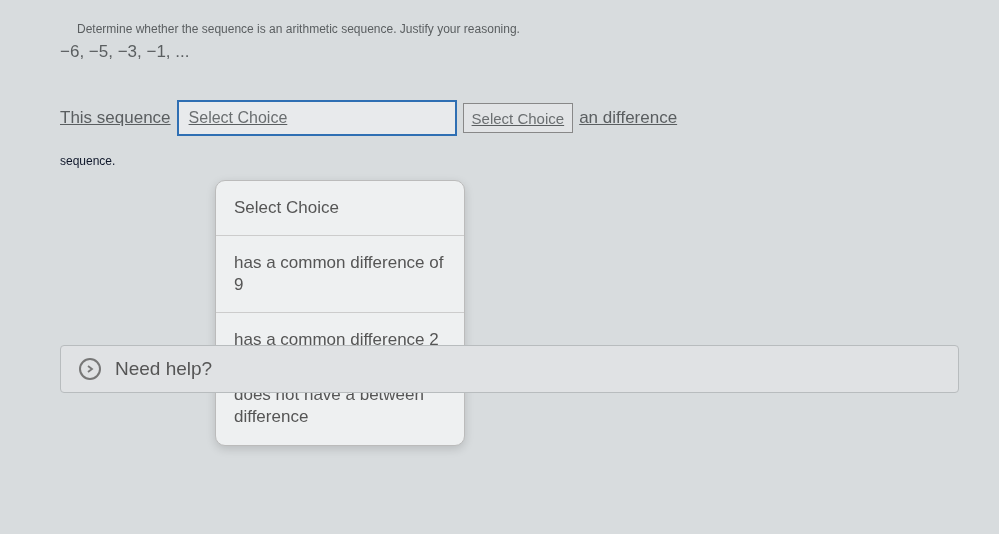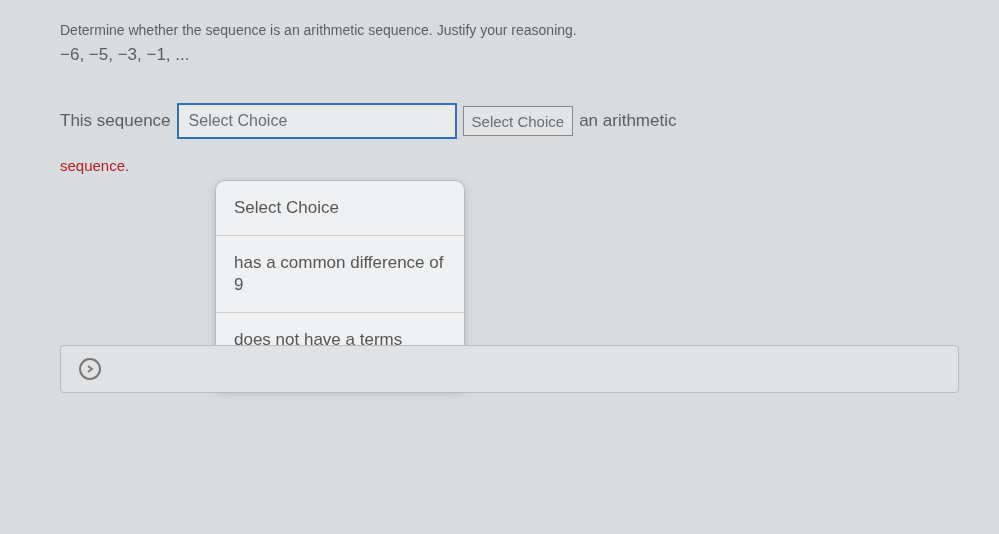--- a/index.html
+++ b/index.html
@@ -11,38 +11,40 @@
       font-family: Arial, Helvetica, sans-serif;
       background: #d8dcde;
       width: 999px;
       height: 534px;
       padding: 20px 60px;
       color: #555;
       position: relative;
       overflow: hidden;
     }
     .question-text {
-      font-size: 14px;
+      font-size: 12px;
       color: #5a5e60;
       line-height: 1.5;
       margin-bottom: 4px;
+      margin-left: 17px;
     }
     .sequence-text {
       font-size: 17px;
       color: #5a5e60;
       margin-bottom: 38px;
     }
     .answer-row {
       display: flex;
       align-items: center;
       flex-wrap: wrap;
       gap: 6px;
       font-size: 17px;
       color: #5a5e60;
       margin-bottom: 18px;
+      text-decoration: underline;
     }
     .select-box {
       display: inline-flex;
       align-items: center;
       border: 2px solid #2f6fb3;
       background: #e8eaec;
       padding: 6px 10px;
       min-width: 280px;
       height: 36px;
       color: #6a6e70;
@@ -121,29 +123,31 @@
 <div class="sequence-text">−6,  −5,  −3,  −1, ...</div>
 
 <div class="answer-row">
   <span class="label-span">This sequence</span>
   <span class="select-box">
     <span>Select Choice</span>
   </span>
   <span class="select-box-small">
     <span>Select Choice</span>
   </span>
-  <span class="label-span">an arithmetic</span>
+  <span class="label-span">an difference</span>
 </div>
-<div class="label-span" style="font-size:15px;color:#b91c1c;">sequence.</div>
+<div class="label-span" style="font-size:12px;color:#0f172a;">sequence.</div>
 
 <div class="dropdown">
   <div class="dropdown-item">Select Choice</div>
   <div class="dropdown-item">has a common difference of 9</div>
-  <div class="dropdown-item">does not have a terms difference</div>
+  <div class="dropdown-item">has a common difference 2</div>
+  <div class="dropdown-item">does not have a between difference</div>
 </div>
 
 <div class="help-bar">
   <span class="help-icon">
     <svg width="10" height="10" viewBox="0 0 10 10">
       <path d="M3 2 L7 5 L3 8" fill="none" stroke="#777" stroke-width="1.8"></path>
     </svg>
   </span>
+  <span class="help-text">Need help?</span>
 </div>
 
 </body></html>

